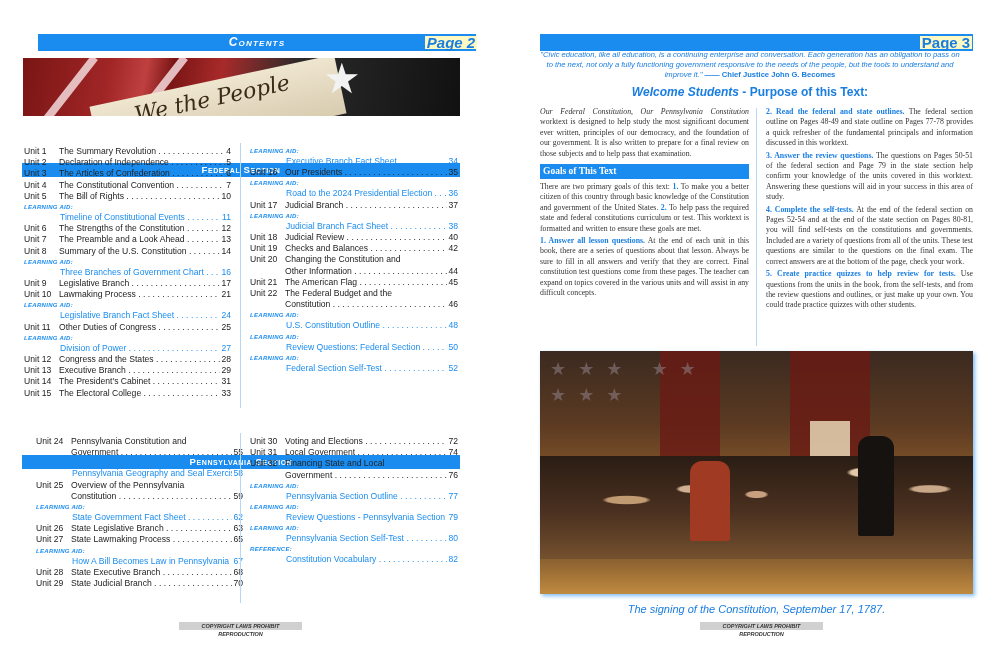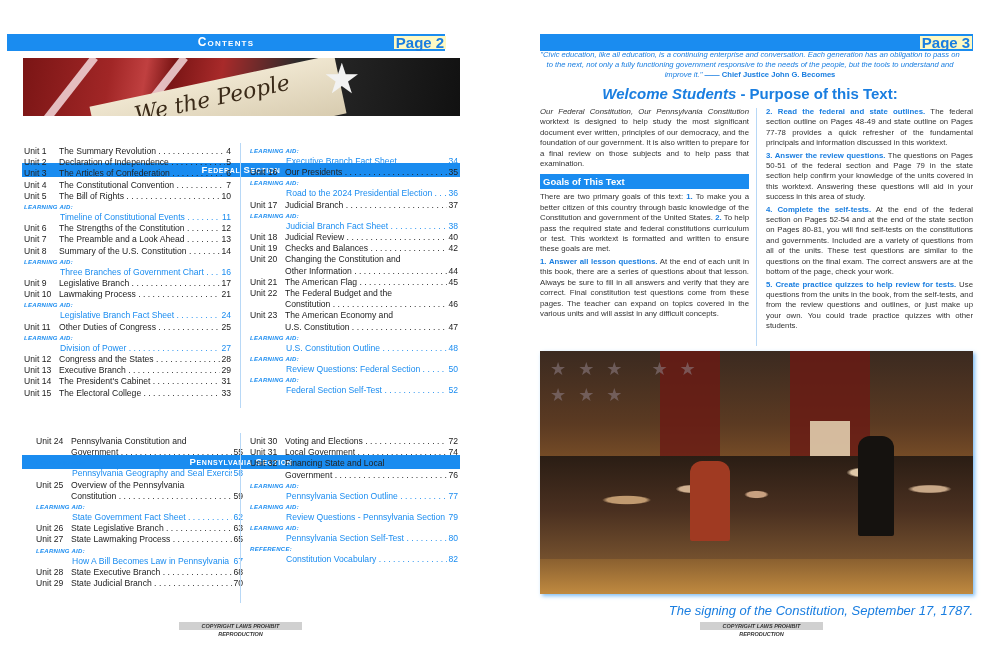--- a/index.html
+++ b/index.html
@@ -41,51 +41,51 @@
   .toc-row.aid { color: #1a8cf0; margin-left: 36px; }
   .vdivider { position: absolute; width: 1px; background: #b8d8f6; }
 
   .footer-copy { position: absolute; height: 8px; background: #d0d0d0; font-size: 5.5px; font-weight: bold;
     font-style: italic; color: #333; text-align: center; line-height: 8px; padding: 0 3px; }
 
   .quote { position: absolute; left: 40px; top: 50px; width: 420px; text-align: center; font-size: 7.6px;
     line-height: 10px; color: #1a7ee0; font-style: italic; }
   .quote b { font-style: normal; }
   .welcome-h { position: absolute; left: 40px; top: 85px; width: 420px; text-align: center;
-    font-size: 15px; font-weight: bold; color: #1a7ee0; }
+    font-size: 12px; font-weight: bold; color: #1a7ee0; }
   .welcome-h i { font-style: italic; }
 
-  .body-col { position: absolute; font-size: 7.8px; line-height: 10.4px; color: #333; text-align: justify; }
+  .body-col { position: absolute; font-size: 7.8px; line-height: 10.4px; color: #333; text-align: justify; font-family: Liberation Serif, serif; }
   .subhead { background: #1a8cf0; color: #fff; font-weight: bold; font-size: 9.5px; height: 15px; line-height: 15px; padding-left: 3px; margin: 5px 0 3px 0; text-align: left; }
   .num-blue { color: #1a7ee0; font-weight: bold; }
   .para { margin-bottom: 2px; }
 
   .painting { position: absolute; left: 40px; top: 351px; width: 433px; height: 243px; overflow: hidden;
     background: linear-gradient(180deg, #3b2a20 0%, #5b3a22 30%, #8a5a2a 55%, #6b4422 75%, #3d2818 100%);
     box-shadow: 2px 2px 4px #7fbef5; }
   .painting .window { position: absolute; left: 270px; top: 70px; width: 40px; height: 60px; background: #f0e2c0; opacity: 0.8; }
   .painting .drape { position: absolute; top: 0; height: 120px; background: #6a1a14; opacity: 0.8; }
   .painting .stars { position: absolute; left: 10px; top: 5px; font-size: 18px; color: #8a7a80; opacity: 0.6; letter-spacing: 12px; line-height: 26px; width: 170px; }
   .painting .crowd { position: absolute; left: 0; top: 105px; width: 433px; height: 110px;
     background: radial-gradient(ellipse at 20% 40%, #c09a70 0 4%, transparent 5%),
                 radial-gradient(ellipse at 35% 30%, #d0b090 0 3%, transparent 4%),
                 radial-gradient(ellipse at 50% 35%, #c8a080 0 3%, transparent 4%),
                 radial-gradient(ellipse at 75% 15%, #e0c8a8 0 3%, transparent 4%),
                 radial-gradient(ellipse at 90% 30%, #c8a888 0 3%, transparent 4%),
                 linear-gradient(180deg, #2a1d14 0%, #4a3020 50%, #7a5530 100%); }
   .painting .redcoat { position: absolute; left: 150px; top: 110px; width: 40px; height: 80px; background: #a03a22; border-radius: 12px 12px 2px 2px; }
   .painting .washington { position: absolute; left: 318px; top: 85px; width: 36px; height: 100px; background: #15120f; border-radius: 12px 12px 2px 2px; }
   .painting .floor { position: absolute; left: 0; bottom: 0; width: 433px; height: 35px; background: linear-gradient(180deg,#8a6030,#c08a40); }
-  .caption { position: absolute; left: 40px; top: 603px; width: 433px; text-align: right; font-size: 13px; font-style: italic; color: #1a7ee0; }
+  .caption { position: absolute; left: 40px; top: 603px; width: 433px; text-align: center; font-size: 11px; font-style: italic; color: #1a7ee0; }
 </style>
 </head>
 <body>
 
 <div id="left" class="page">
-  <div class="title-bar" style="left:7px;top:34px;width:438px;">
+  <div class="title-bar" style="left:38px;top:34px;width:438px;font-style:italic;">
     <div class="title">Contents</div>
     <div class="pagebox" style="left:387px;">Page 2</div>
   </div>
 
   <div class="banner">
     <div class="stripe" style="left:40px;top:-10px;"></div>
     <div class="stripe" style="left:130px;top:-10px;"></div>
     <div class="paper"></div>
     <div class="script">We the People</div>
     <div class="star">★</div>
@@ -243,30 +243,20 @@
         <span class="pg">45</span>
       </div>
       <div>
         <div class="toc-row first">
           <span class="unit">Unit 22</span>
           <span class="text">The Federal Budget and the</span>
         </div>
         <div class="toc-row cont">
           <span class="text">Constitution</span>
           <span class="pg">46</span>
-        </div>
-      </div>
-      <div>
-        <div class="toc-row first">
-          <span class="unit">Unit 23</span>
-          <span class="text">The American Economy and</span>
-        </div>
-        <div class="toc-row cont">
-          <span class="text">U.S. Constitution</span>
-          <span class="pg">47</span>
         </div>
       </div>
       <div class="aid-label">LEARNING AID:</div>
       <div class="toc-row aid">
         <span class="text">U.S. Constitution Outline</span>
         <span class="pg">48</span>
       </div>
       <div class="aid-label">LEARNING AID:</div>
       <div class="toc-row aid">
         <span class="text">Review Questions: Federal Section</span>

